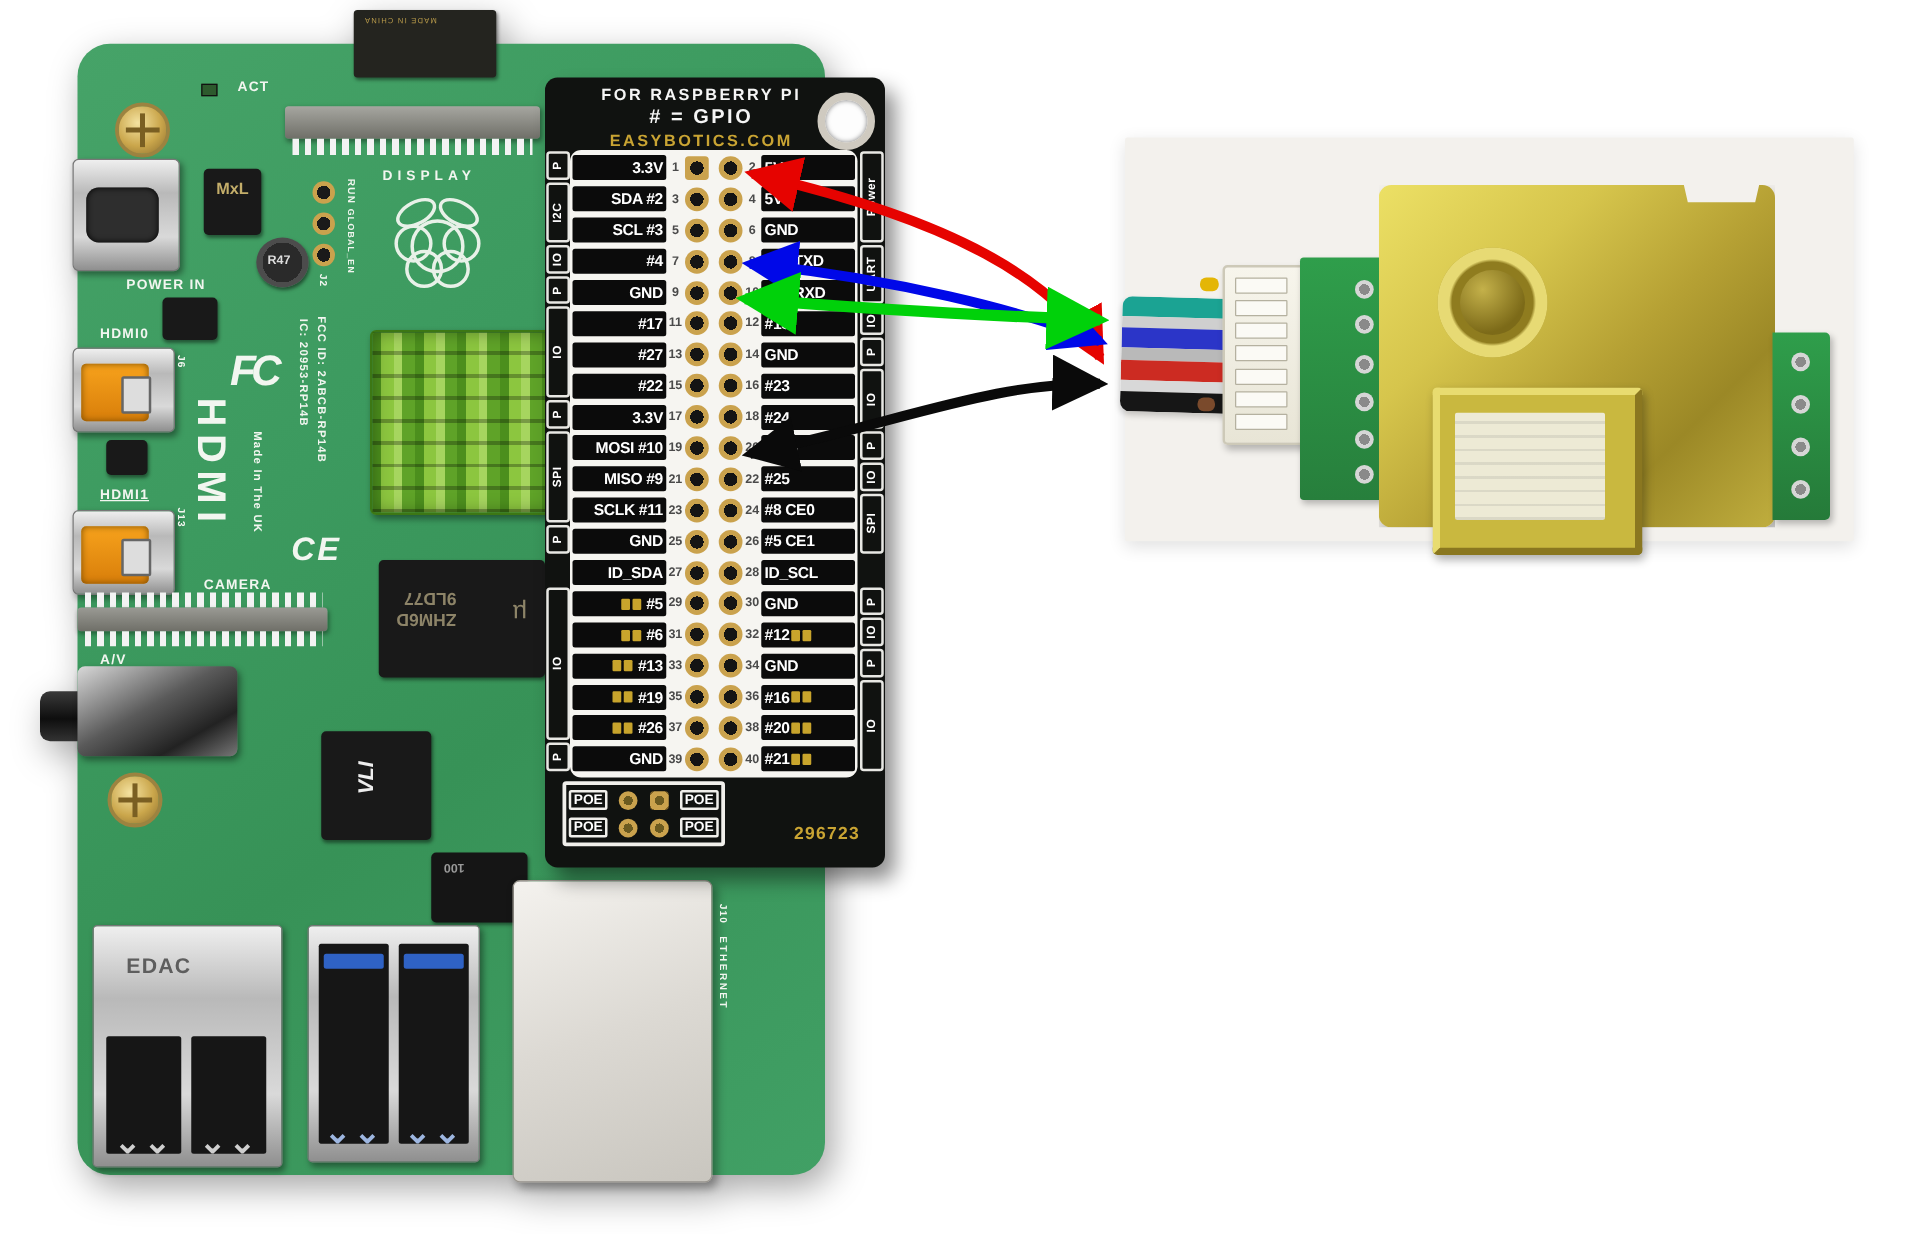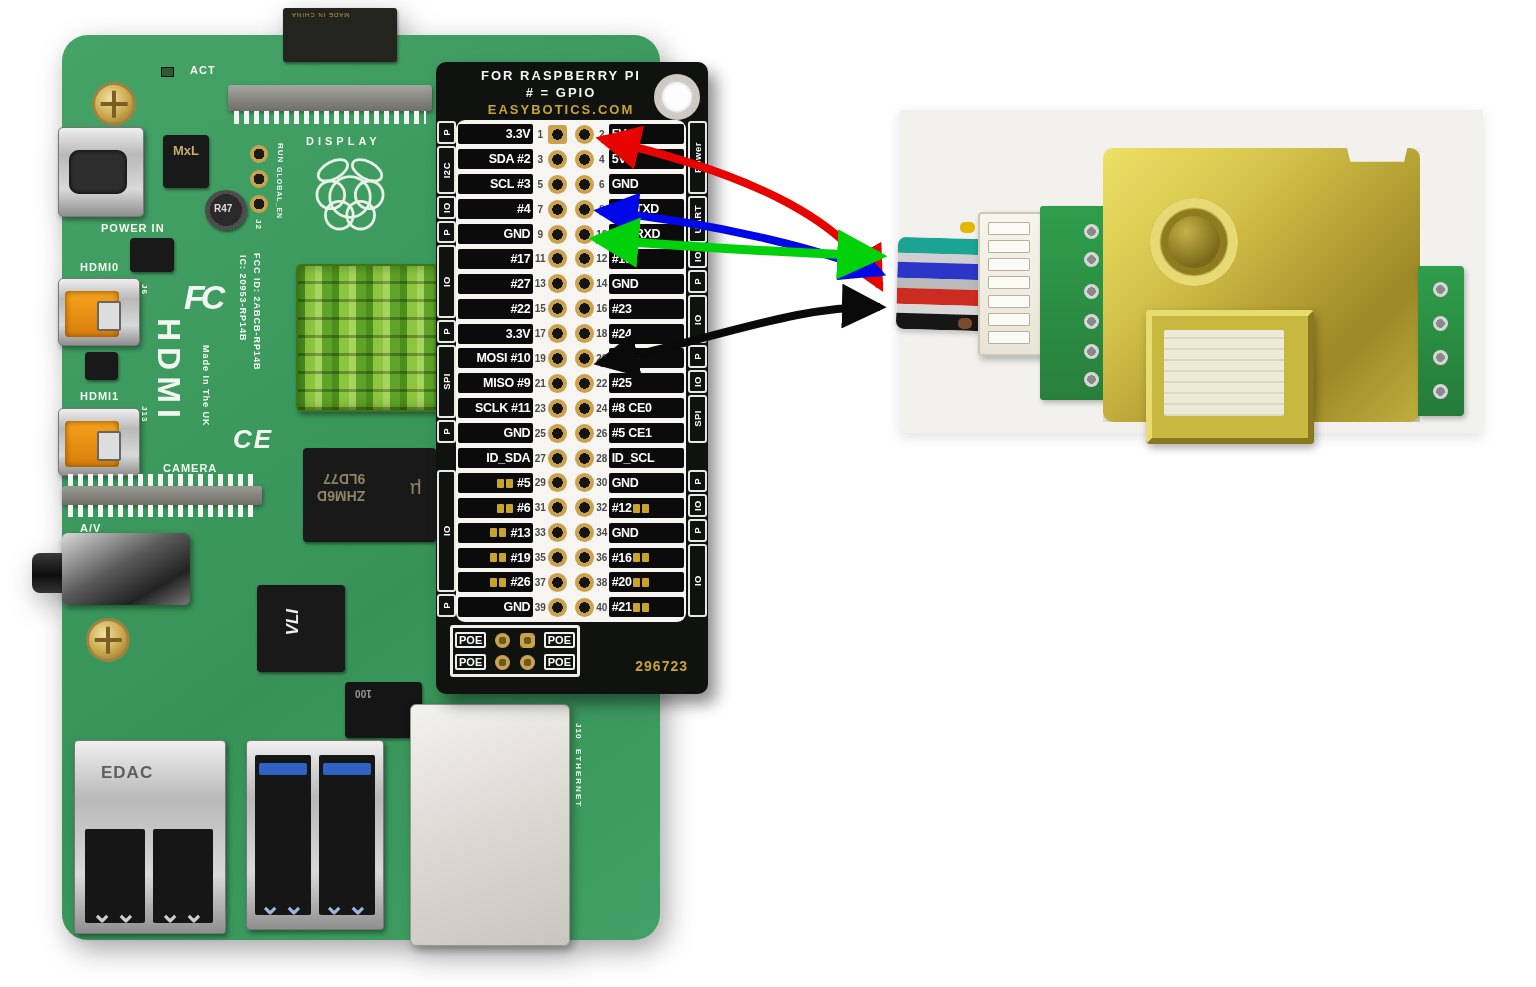--- a/index.html
+++ b/index.html
@@ -31,21 +31,21 @@
     background:repeating-linear-gradient(0deg,rgba(0,0,0,.28) 0 3px,transparent 3px 18px);}
   .usb-open{background:#161616;border-radius:2px;position:absolute;display:flex;align-items:flex-end;justify-content:center;}
   .prong{color:#cfcfcf;font-size:26px;line-height:20px;letter-spacing:2px;font-weight:bold;}
   .tongue-blue{position:absolute;left:8%;right:8%;top:8px;height:12px;background:#2f62c4;border-radius:2px;}
 
   
   #breakout{left:436px;top:62px;width:272px;height:632px;background:#101210;border-radius:10px;
     box-shadow:8px 10px 16px rgba(0,0,0,.45);}
   #bo-title{left:0;top:6px;width:250px;text-align:center;}
   #bo-title .t1{color:#f5f5f5;font-size:13px;font-weight:bold;letter-spacing:2px;}
-  #bo-title .t2{color:#f5f5f5;font-size:13px;font-weight:bold;letter-spacing:2px;margin-top:2px;}
+  #bo-title .t2{color:#f5f5f5;font-size:16px;font-weight:bold;letter-spacing:2px;margin-top:2px;}
   #bo-title .t3{color:#c9a433;font-size:13px;font-weight:bold;letter-spacing:2px;margin-top:2px;}
   #bo-hole{left:218px;top:12px;width:34px;height:34px;border-radius:50%;
     background:#fdfdfd;border:6px solid #cfcac0;box-shadow:inset 0 0 4px #777;}
   #bo-strip{left:20px;top:58px;width:230px;height:502px;background:#f6f5f1;border-radius:9px;}
   #pin-rows{left:22px;top:60px;width:226px;}
   .prow{display:flex;align-items:center;height:24.9px;}
   .plab{background:#0b0b0b;color:#fff;font-weight:bold;font-size:12.5px;letter-spacing:-0.3px;
     height:20px;line-height:20px;border-radius:2px;padding:0 3px;white-space:nowrap;overflow:hidden;}
   .plab.L{width:70px;text-align:right;}
   .plab.R{width:70px;text-align:left;}
@@ -131,21 +131,21 @@
 
     <span class="abs silk" style="left:18px;top:226px;">HDMI0</span>
     <div class="abs port-silver" style="left:-4px;top:243px;width:80px;height:66px;">
       <div class="abs" style="left:6px;top:12px;width:54px;height:46px;background:linear-gradient(180deg,#f7a21c,#d87e0a);border-radius:4px;box-shadow:inset 0 0 6px #7a4c00;"></div>
       <div class="abs" style="left:38px;top:22px;width:20px;height:26px;background:#ddd;border:2px solid #666;border-radius:2px;"></div>
     </div>
     <span class="abs silk vt" style="left:78px;top:249px;font-size:8px;">J6</span>
 
     <div class="abs chip" style="left:23px;top:317px;width:33px;height:28px;"></div>
 
-    <span class="abs silk" style="left:18px;top:355px;">HDMI1</span>
+    <span class="abs silk" style="left:18px;top:355px;text-decoration:underline;">HDMI1</span>
     <div class="abs port-silver" style="left:-4px;top:373px;width:80px;height:66px;">
       <div class="abs" style="left:6px;top:12px;width:54px;height:46px;background:linear-gradient(180deg,#f7a21c,#d87e0a);border-radius:4px;box-shadow:inset 0 0 6px #7a4c00;"></div>
       <div class="abs" style="left:38px;top:22px;width:20px;height:26px;background:#ddd;border:2px solid #666;border-radius:2px;"></div>
     </div>
     <span class="abs silk vt" style="left:78px;top:371px;font-size:8px;">J13</span>
 
     <span class="abs silk" style="left:101px;top:427px;">CAMERA</span>
     <div class="abs" style="left:6px;top:439px;width:190px;height:12px;background:repeating-linear-gradient(90deg,#f3f3f3 0 5px,transparent 5px 10px);"></div>
     <div class="abs" style="left:0px;top:451px;width:200px;height:19px;background:linear-gradient(180deg,#9a9a94,#6f6f68);border-radius:3px;box-shadow:1px 2px 4px rgba(0,0,0,.4);"></div>
     <div class="abs" style="left:6px;top:470px;width:190px;height:12px;background:repeating-linear-gradient(90deg,#f3f3f3 0 5px,transparent 5px 10px);"></div>

